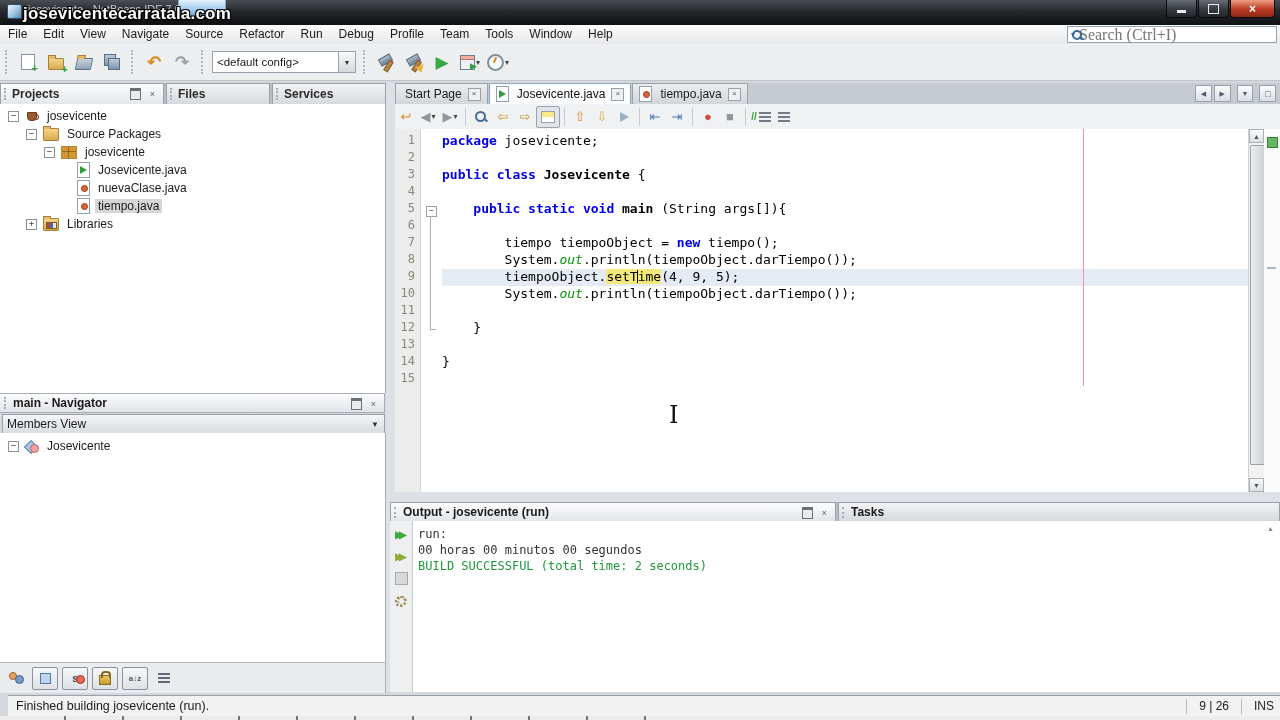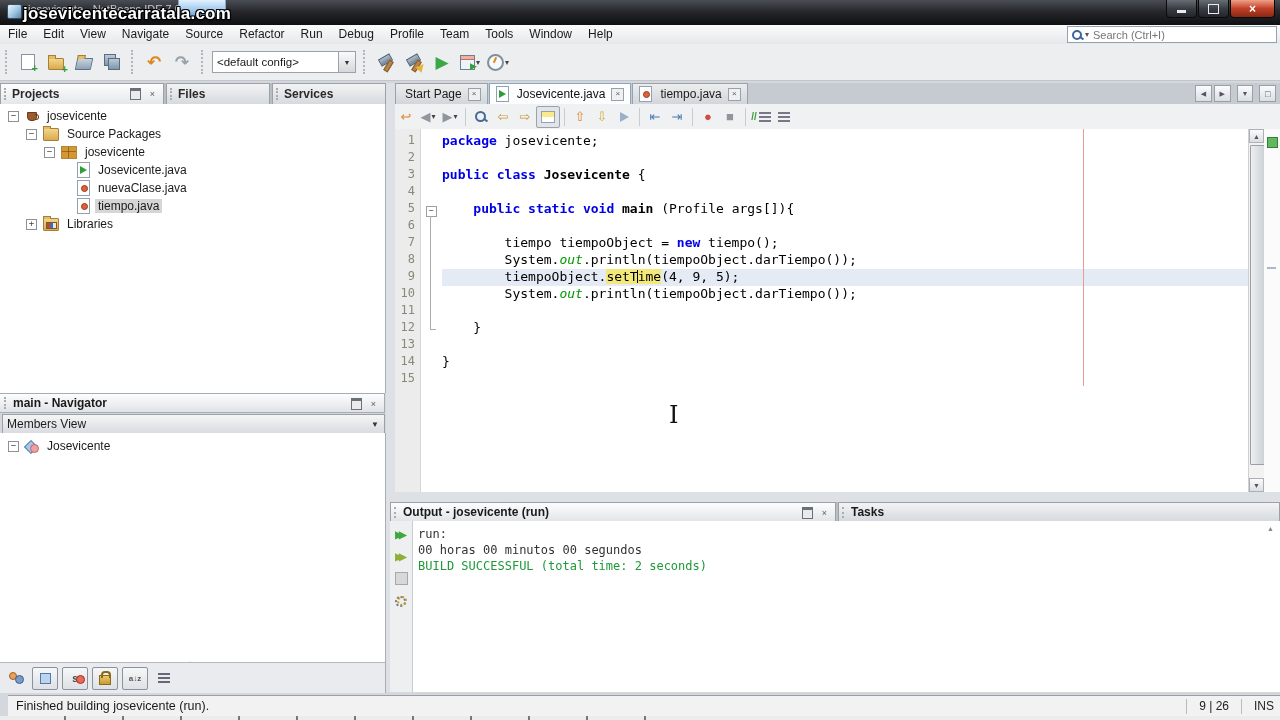--- a/index.html
+++ b/index.html
@@ -29,22 +29,22 @@
   
   #menubar{position:absolute;left:0;top:25px;width:1280px;height:19px;
     background:linear-gradient(180deg,#fbfbfb,#e7e8ea);border-bottom:1px solid #b9bcc0;}
   .menu-item{display:inline-block;padding:0 8px;line-height:19px;font-size:12px;cursor:default;}
   #searchbox{position:absolute;right:3px;top:1px;width:208px;height:15px;background:#fff;
     border:1px solid #93a2b2;display:flex;align-items:center;}
   #mag{position:relative;width:14px;height:12px;margin-left:3px;}
   #mag .lens{position:absolute;left:1px;top:1px;width:6px;height:6px;border:2px solid #3a679c;border-radius:50%;}
   #mag .handle{position:absolute;left:8px;top:8px;width:5px;height:2px;background:#3a679c;transform:rotate(40deg);}
   #search-caret{font-size:8px;color:#555;margin:0 2px 0 0;}
-  #search-input{border:none;outline:none;flex:1;font-family:Liberation Sans, sans-serif;
-    font-size:11px;color:#9a9a9a;background:transparent;padding:0 2px;}
+  #search-input{border:none;outline:none;flex:1;font-family:Liberation Serif, serif;
+    font-size:16px;color:#9a9a9a;background:transparent;padding:0 2px;}
 
   
   #toolbar{position:absolute;left:0;top:44px;width:1280px;height:36px;background:#eceef0;
     border-bottom:1px solid #c2c5c9;display:flex;align-items:center;}
   .grip-v{width:2px;height:24px;margin:0 5px;border-left:2px dotted #b2b6bb;}
   .tbtn{position:relative;width:28px;height:28px;display:flex;align-items:center;justify-content:center;cursor:default;}
   .glyph{font-family:"DejaVu Sans",sans-serif;}
   .g-undo{font-size:17px;font-weight:bold;color:#e0861e;}
   .g-redo{font-size:17px;font-weight:bold;color:#9aa1a8;}
   .g-run{font-size:17px;color:#3aa845;}
@@ -556,21 +556,21 @@
         <div class="gnum">14</div>
         <div class="gnum">15</div>
       </div>
     <div id="fold-box">−</div>
     <div id="fold-line"></div>
     <div id="code">
         <div class="cl"><span class="tok-kw">package</span><span> josevicente;</span></div>
         <div class="cl">&nbsp;</div>
         <div class="cl"><span class="tok-kw">public</span><span> </span><span class="tok-kw">class</span><span> </span><span class="tok-bd">Josevicente</span><span> {</span></div>
         <div class="cl">&nbsp;</div>
-        <div class="cl"><span>    </span><span class="tok-kw">public</span><span> </span><span class="tok-kw">static</span><span> </span><span class="tok-kw">void</span><span> </span><span class="tok-bd">main</span><span> (Profile args[]){</span></div>
+        <div class="cl"><span>    </span><span class="tok-kw">public</span><span> </span><span class="tok-kw">static</span><span> </span><span class="tok-kw">void</span><span> </span><span class="tok-bd">main</span><span> (String args[]){</span></div>
         <div class="cl">&nbsp;</div>
         <div class="cl"><span>        tiempo tiempoObject = </span><span class="tok-kw">new</span><span> tiempo();</span></div>
         <div class="cl"><span>        System.</span><span class="tok-fld">out</span><span>.println(tiempoObject.darTiempo());</span></div>
         <div class="cl current"><span>        tiempoObject.</span><span class="tok-occ">setT</span><span class="tok-caret"></span><span class="tok-occ">ime</span><span>(4, 9, 5);</span></div>
         <div class="cl"><span>        System.</span><span class="tok-fld">out</span><span>.println(tiempoObject.darTiempo());</span></div>
         <div class="cl">&nbsp;</div>
         <div class="cl"><span>    }</span></div>
         <div class="cl">&nbsp;</div>
         <div class="cl"><span>}</span></div>
         <div class="cl">&nbsp;</div>

